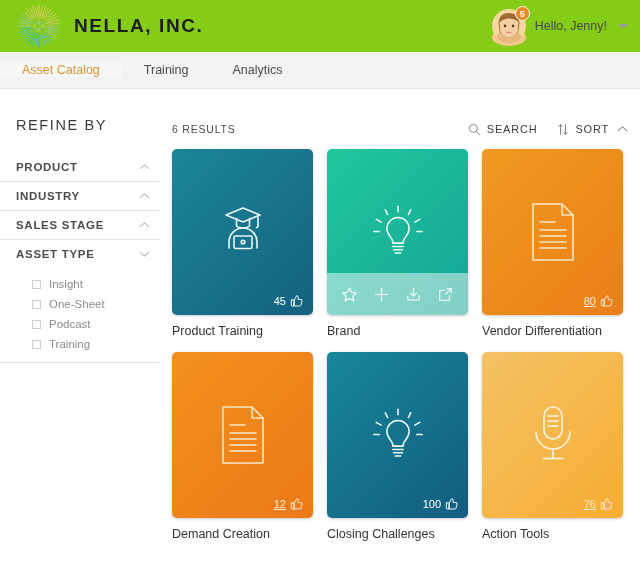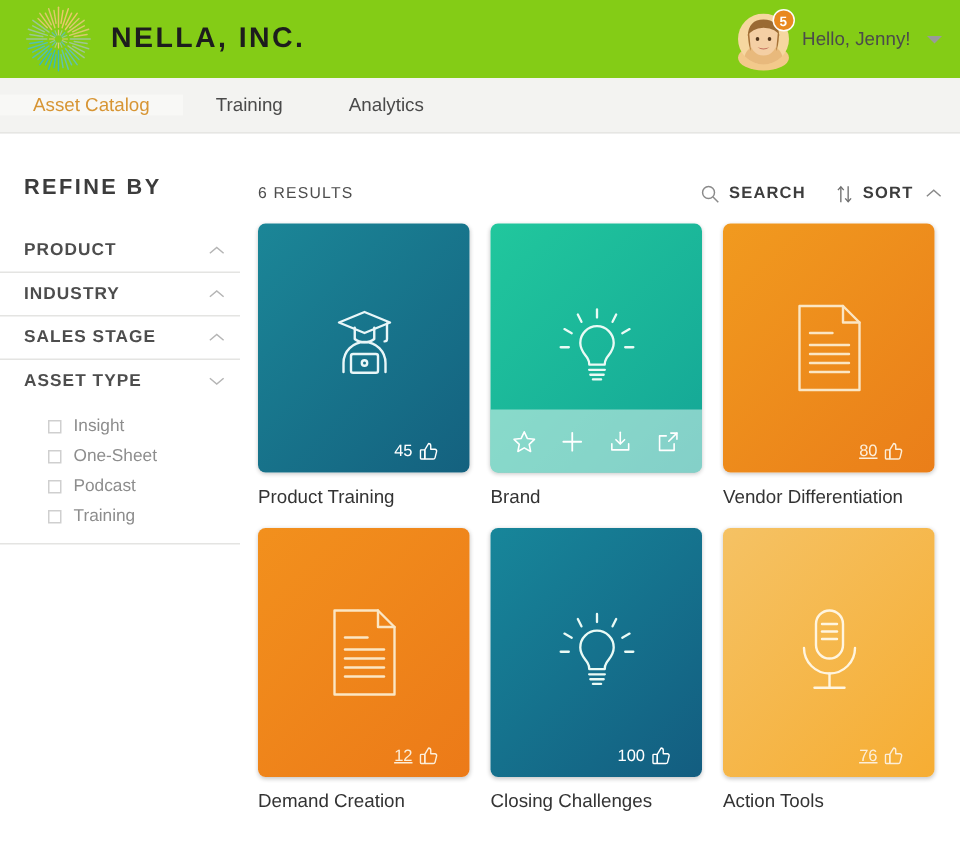--- a/index.html
+++ b/index.html
@@ -63,21 +63,21 @@
     color: #d79534; background: #f8f8f6; font-weight: 500;
   }
 
   
   .body { display: flex; height: 474px; }
 
   
   .sidebar { width: 160px; flex: 0 0 160px; padding: 28px 0 0 0; }
   .refine-title {
     font-size: 14.5px; letter-spacing: 1.6px; color: #3c3c3c;
-    padding: 0 0 0 16px; margin-bottom: 20px; font-weight: 700;
+    padding: 0 0 0 16px; margin-bottom: 20px; font-weight: 400;
   }
   .filter-group {
     border-bottom: 1px solid #e4e4e2;
     padding: 0 10px 0 16px;
   }
   .filter-head {
     display: flex; align-items: center;
     height: 28px; cursor: pointer;
   }
   .filter-label {
@@ -102,21 +102,21 @@
   .toolbar {
     display: flex; align-items: center;
     height: 36px; padding: 12px 12px 0 0;
   }
   .results {
     font-size: 10.5px; letter-spacing: .8px; color: #4d4d4d; font-weight: 500;
   }
   .tool-actions { margin-left: auto; display: flex; align-items: center; gap: 20px; }
   .tool-btn {
     display: flex; align-items: center; gap: 6px;
-    font-size: 11px; letter-spacing: .8px; color: #3d3d3d; font-weight: 700;
+    font-size: 11px; letter-spacing: .8px; color: #3d3d3d; font-weight: 400;
     cursor: pointer;
   }
   .tool-btn svg { display: block; }
   .chev-sm { color: #8a8a8a; margin-left: 2px; }
 
   
   .grid {
     display: grid;
     grid-template-columns: repeat(3, 141px);
     gap: 14px 14px;
@@ -128,21 +128,21 @@
     border-radius: 5px; overflow: hidden;
     box-shadow: 0 1px 3px rgba(0,0,0,.22);
     cursor: pointer;
   }
   .card-icon {
     position: absolute; left: 0; right: 0; top: 0; bottom: 0;
     display: flex; align-items: center; justify-content: center;
   }
   .card-icon svg { display: block; }
   .likes {
-    position: absolute; right: 20px; bottom: 7px;
+    position: absolute; right: 9px; bottom: 7px;
     display: flex; align-items: center; gap: 4px;
     color: #ffffff; font-size: 11px;
   }
   .likes.dim { color: #fceed9; text-decoration: underline; }
   .likes svg { display: block; }
   .hover-bar {
     position: absolute; left: 0; right: 0; bottom: 0; height: 42px;
     background: rgba(255,255,255,.48);
     display: flex; align-items: center; justify-content: space-around;
     padding: 0 6px;

